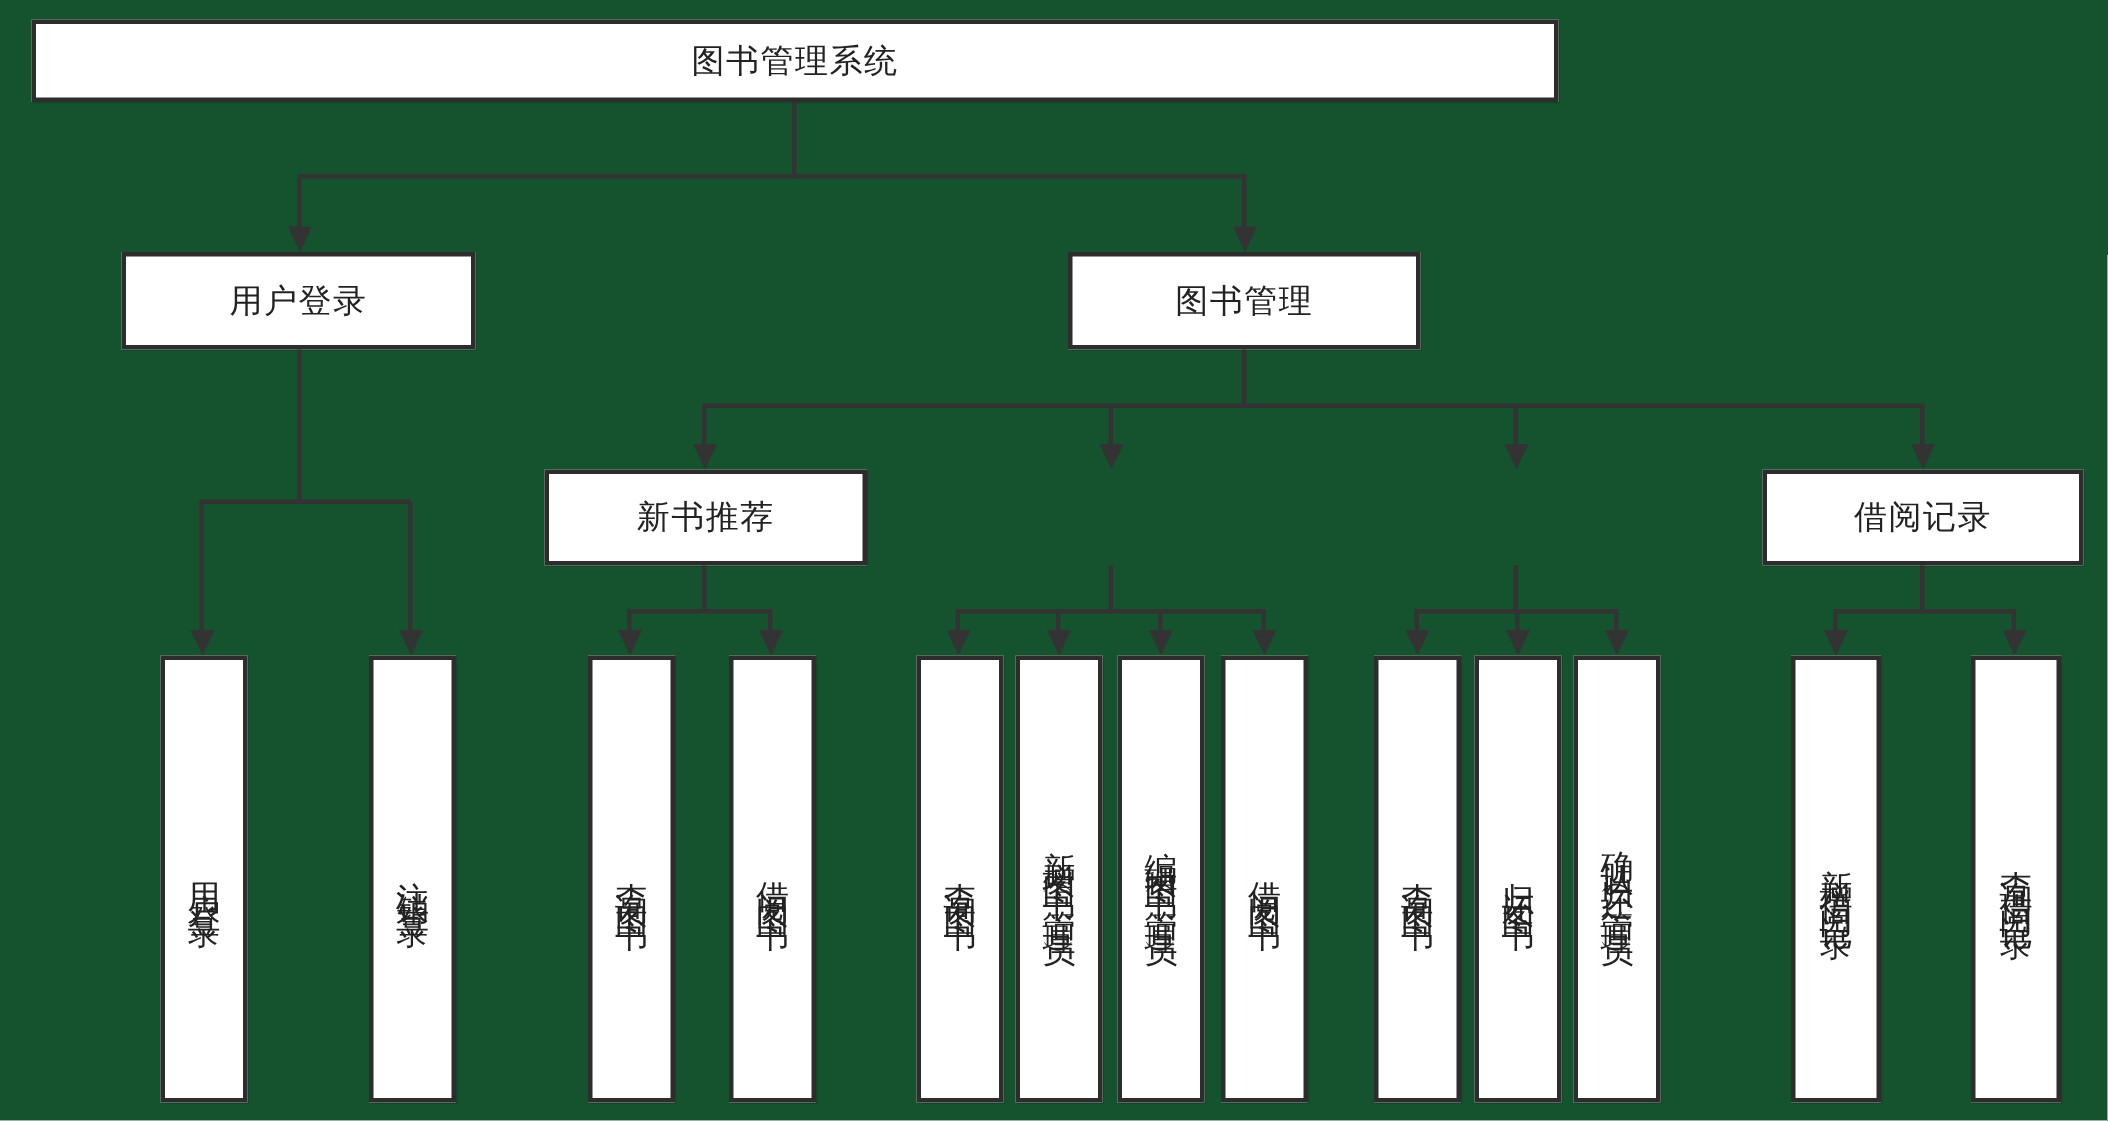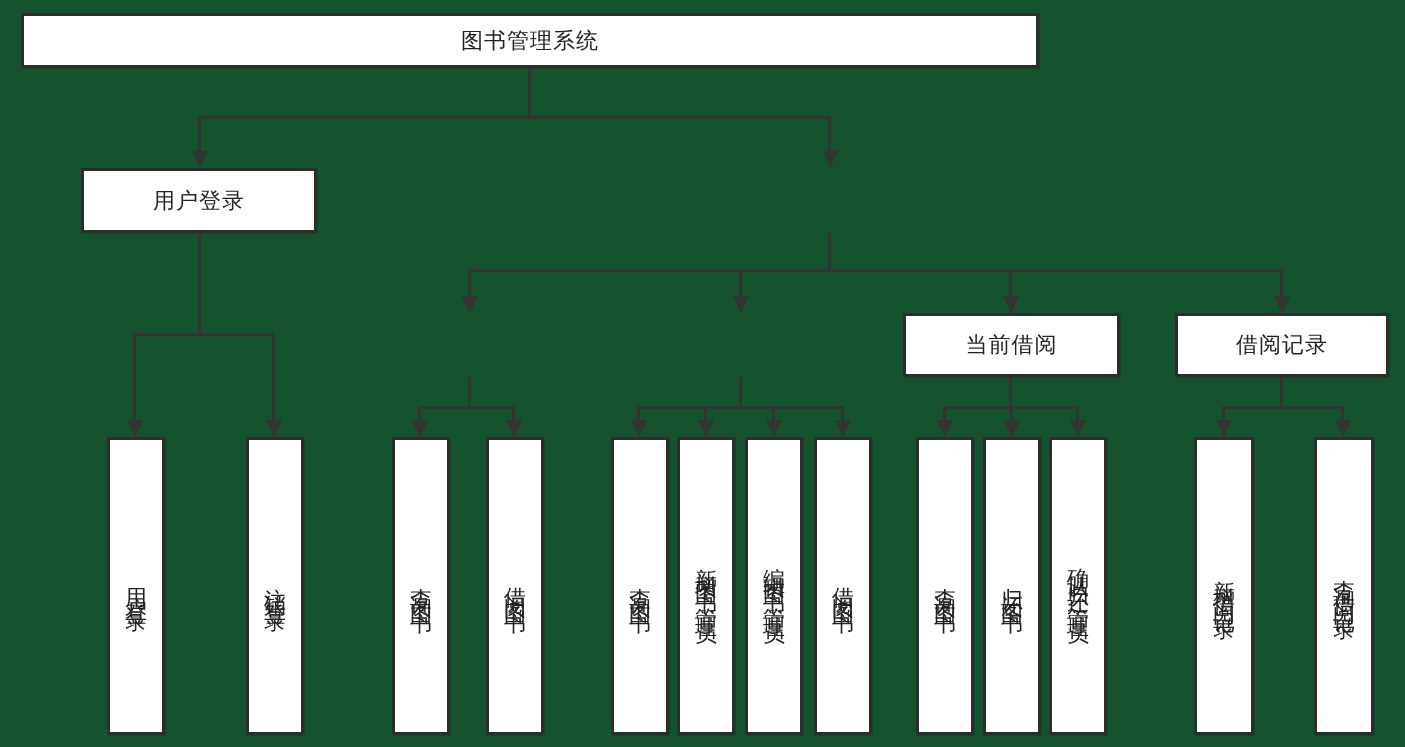--- a/index.html
+++ b/index.html
@@ -41,41 +41,44 @@
   <div class="vline" style="left:528px; top:68px; height:51px;"></div>
   <div class="hline" style="left:198px; top:116px; width:633px;"></div>
   <div class="vline" style="left:198px; top:118px; height:34px;"></div>
   <div class="arrow" style="left:192px; top:151px;"></div>
   <div class="vline" style="left:828px; top:118px; height:34px;"></div>
   <div class="arrow" style="left:822px; top:151px;"></div>
 
   <div class="box" style="left:81px; top:168px; width:236px; height:65px;">
     <span>用户登录</span>
   </div>
+  <div class="box" style="left:712px; top:168px; width:235px; height:65px;">
+    <span>图书管理</span>
+  </div>
 
   <div class="vline" style="left:198px; top:233px; height:102px;"></div>
   <div class="hline" style="left:133px; top:333px; width:141px;"></div>
   <div class="vline" style="left:133px; top:335px; height:86px;"></div>
   <div class="arrow" style="left:127px; top:420px;"></div>
   <div class="vline" style="left:272px; top:335px; height:86px;"></div>
   <div class="arrow" style="left:266px; top:420px;"></div>
 
   <div class="vline" style="left:828px; top:233px; height:38px;"></div>
   <div class="hline" style="left:468px; top:269px; width:815px;"></div>
   <div class="vline" style="left:468px; top:271px; height:26px;"></div>
   <div class="arrow" style="left:462px; top:296px;"></div>
   <div class="vline" style="left:739px; top:271px; height:26px;"></div>
   <div class="arrow" style="left:733px; top:296px;"></div>
   <div class="vline" style="left:1009px; top:271px; height:26px;"></div>
   <div class="arrow" style="left:1003px; top:296px;"></div>
   <div class="vline" style="left:1280px; top:271px; height:26px;"></div>
   <div class="arrow" style="left:1274px; top:296px;"></div>
 
-  <div class="box" style="left:903px; top:313px; width:217px; height:64px;">
-    <span>当前借阅</span>
+  <div class="box" style="left:363px; top:313px; width:215px; height:64px;">
+    <span>新书推荐</span>
   </div>
   <div class="box" style="left:1175px; top:313px; width:214px; height:64px;">
     <span>借阅记录</span>
   </div>
 
   <div class="vline" style="left:468px; top:377px; height:31px;"></div>
   <div class="hline" style="left:418px; top:406px; width:97px;"></div>
   <div class="vline" style="left:418px; top:408px; height:14px;"></div>
   <div class="arrow" style="left:412px; top:420px;"></div>
   <div class="vline" style="left:512px; top:408px; height:14px;"></div>

